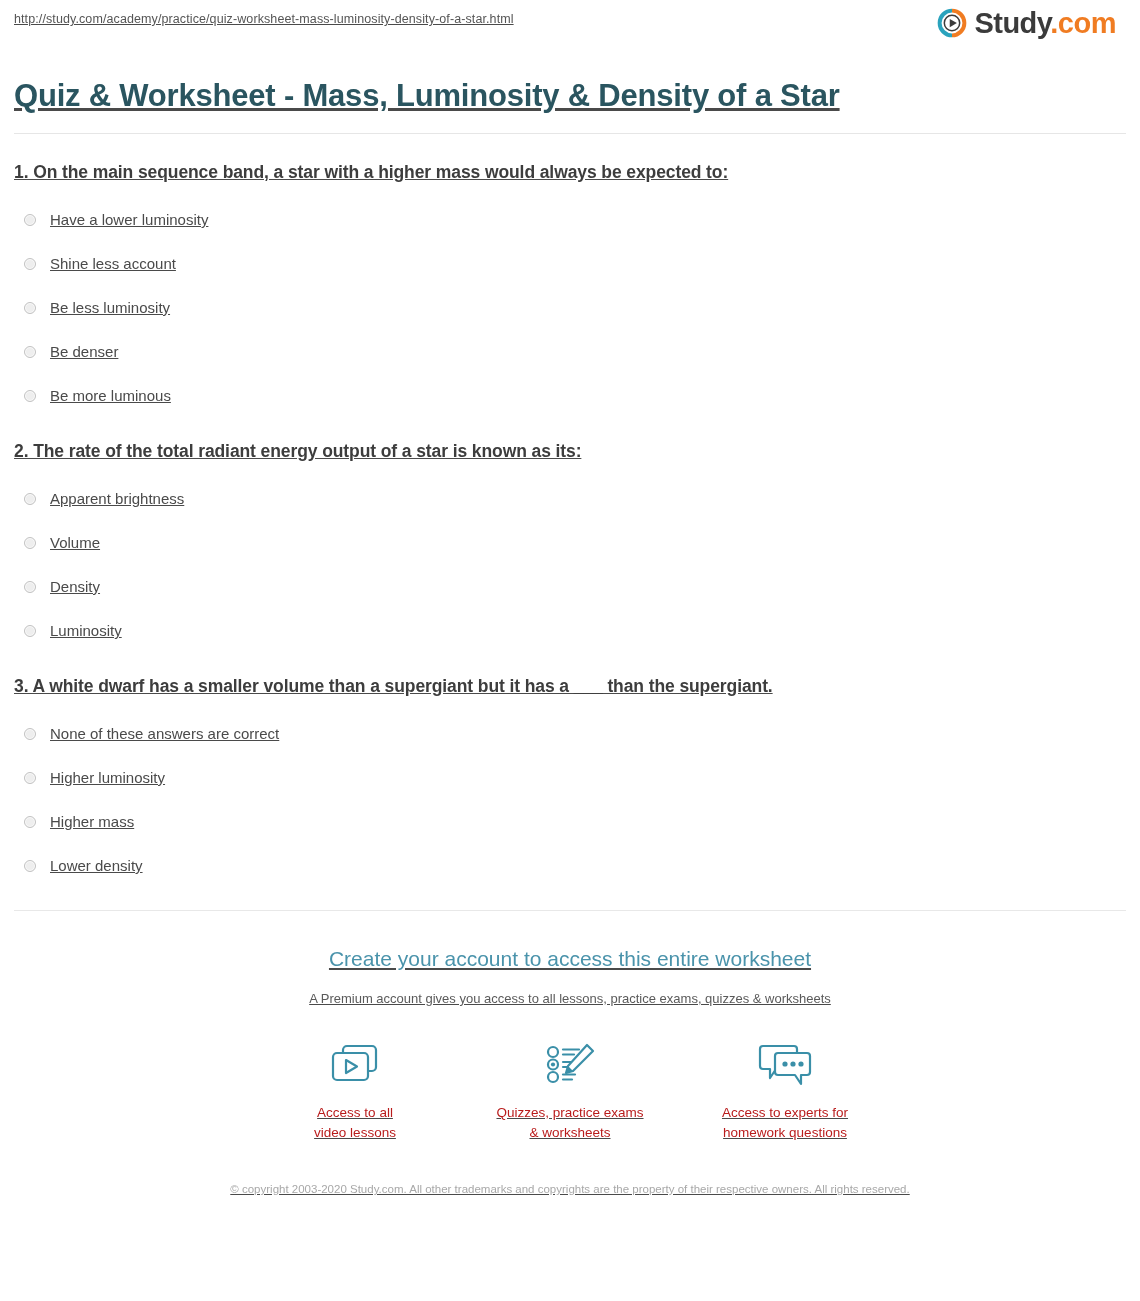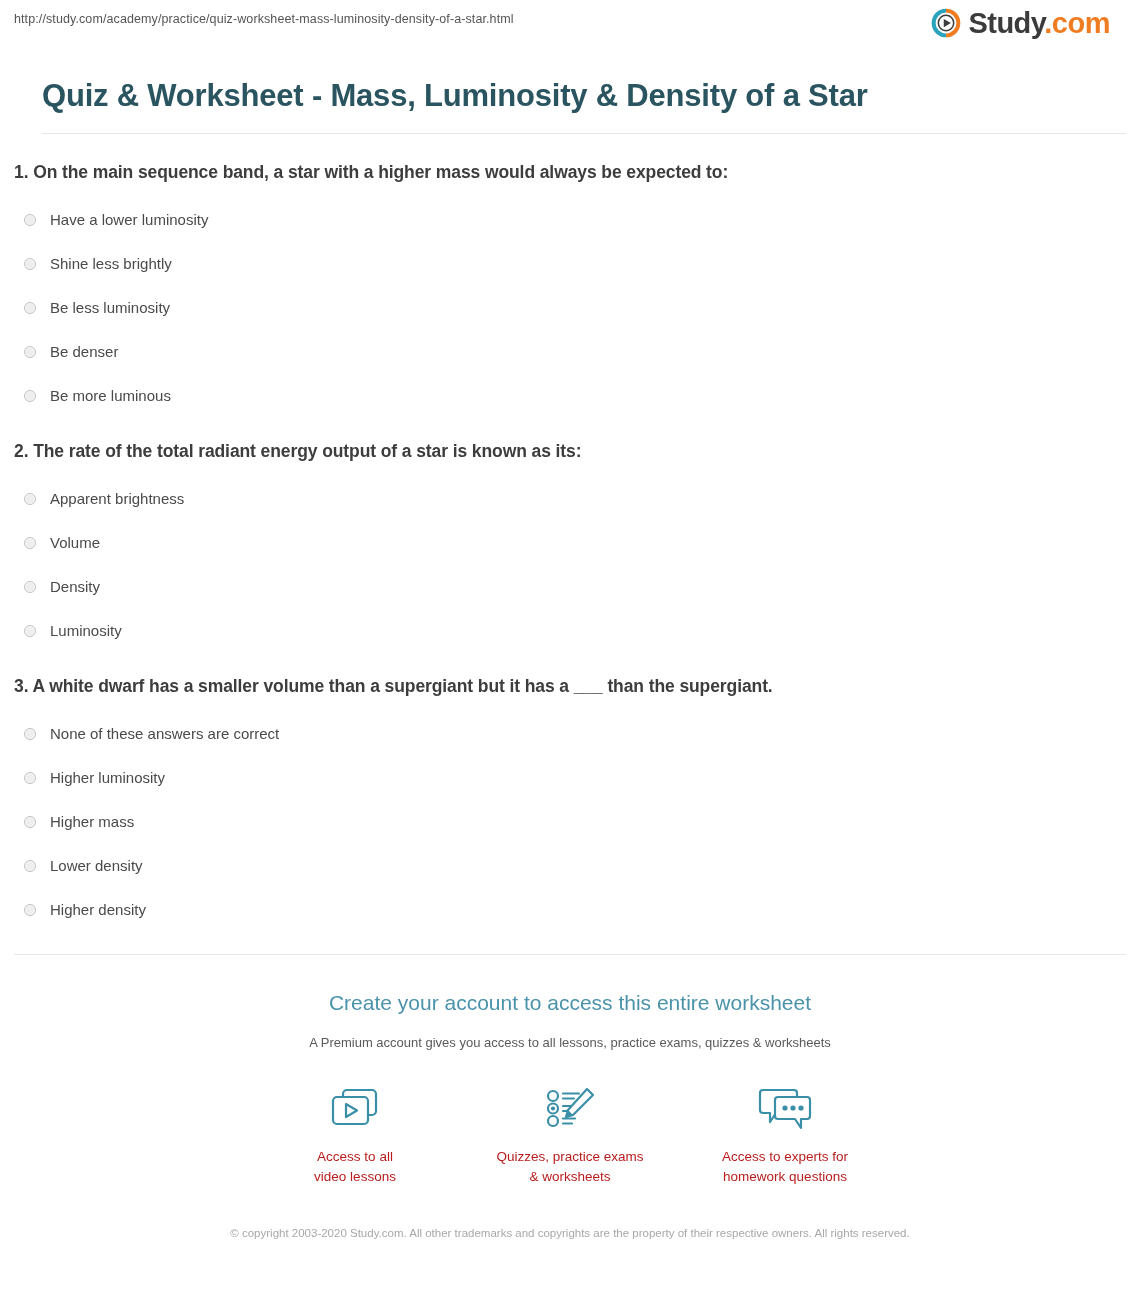--- a/index.html
+++ b/index.html
@@ -8,55 +8,55 @@
     background: #ffffff;
   }
   body {
     width: 1140px;
     height: 1301px;
     font-family: "Liberation Sans", sans-serif;
     color: #4a4a4a;
     overflow: hidden;
     position: relative;
   }
-  .page { width: 1140px; height: 1108px; position: relative; }
+  .page { width: 1140px; height: 1108px; position: relative; text-decoration: underline; }
 
   
   .header {
     position: relative;
     padding: 12px 14px 0 14px;
     height: 62px;
   }
   .url {
     font-size: 12.5px;
     color: #555555;
     letter-spacing: 0.1px;
     line-height: 15px;
     white-space: nowrap;
   }
   .logo {
     position: absolute;
-    right: 30px;
+    right: 24px;
     top: 8px;
     display: flex;
     align-items: center;
     gap: 7px;
   }
   .logo-mark { width: 30px; height: 30px; display: block; }
   .logo-text {
     font-size: 29px;
     font-weight: bold;
     color: #3b3b3b;
     letter-spacing: -0.5px;
     line-height: 30px;
   }
   .logo-dot { color: #f07c22; }
 
   
-  .title-wrap { padding: 0 14px; margin-left: 28px; }
+  .title-wrap { padding: 0 14px; }
   h1.page-title {
     font-size: 31px;
     font-weight: bold;
     color: #2a5560;
     margin: 14px 0 0 0;
     line-height: 40px;
     letter-spacing: -0.2px;
   }
   .title-rule {
     border: 0;
@@ -181,21 +181,21 @@
 
     <div class="question-block">
       <p class="q-text">1. On the main sequence band, a star with a higher mass would always be expected to:</p>
       <ul class="options">
         <li class="option">
           <span class="radio"></span>
           <span class="option-label">Have a lower luminosity</span>
         </li>
         <li class="option">
           <span class="radio"></span>
-          <span class="option-label">Shine less brightly</span>
+          <span class="option-label">Shine less account</span>
         </li>
         <li class="option">
           <span class="radio"></span>
           <span class="option-label">Be less luminosity</span>
         </li>
         <li class="option">
           <span class="radio"></span>
           <span class="option-label">Be denser</span>
         </li>
         <li class="option">
@@ -238,24 +238,20 @@
           <span class="radio"></span>
           <span class="option-label">Higher luminosity</span>
         </li>
         <li class="option">
           <span class="radio"></span>
           <span class="option-label">Higher mass</span>
         </li>
         <li class="option">
           <span class="radio"></span>
           <span class="option-label">Lower density</span>
-        </li>
-        <li class="option">
-          <span class="radio"></span>
-          <span class="option-label">Higher density</span>
         </li>
       </ul>
     </div>
 
   </div>
 
   <hr class="footer-rule">
 
   <div class="cta">
     <p class="cta-heading">Create your account to access this entire worksheet</p>

